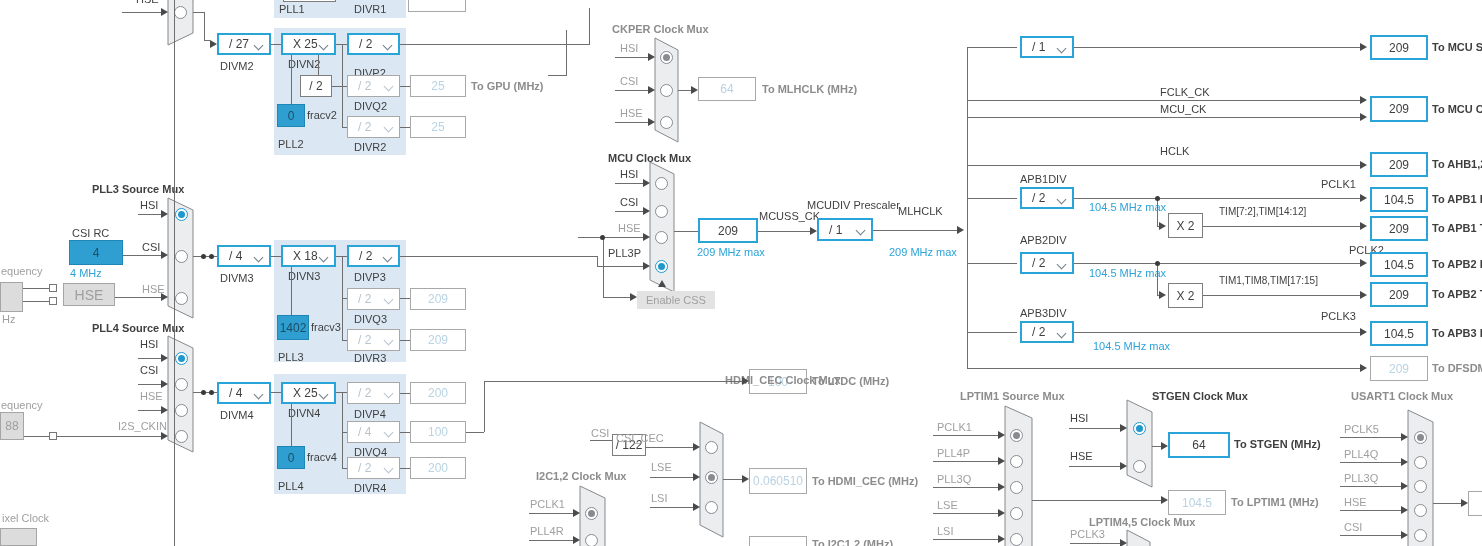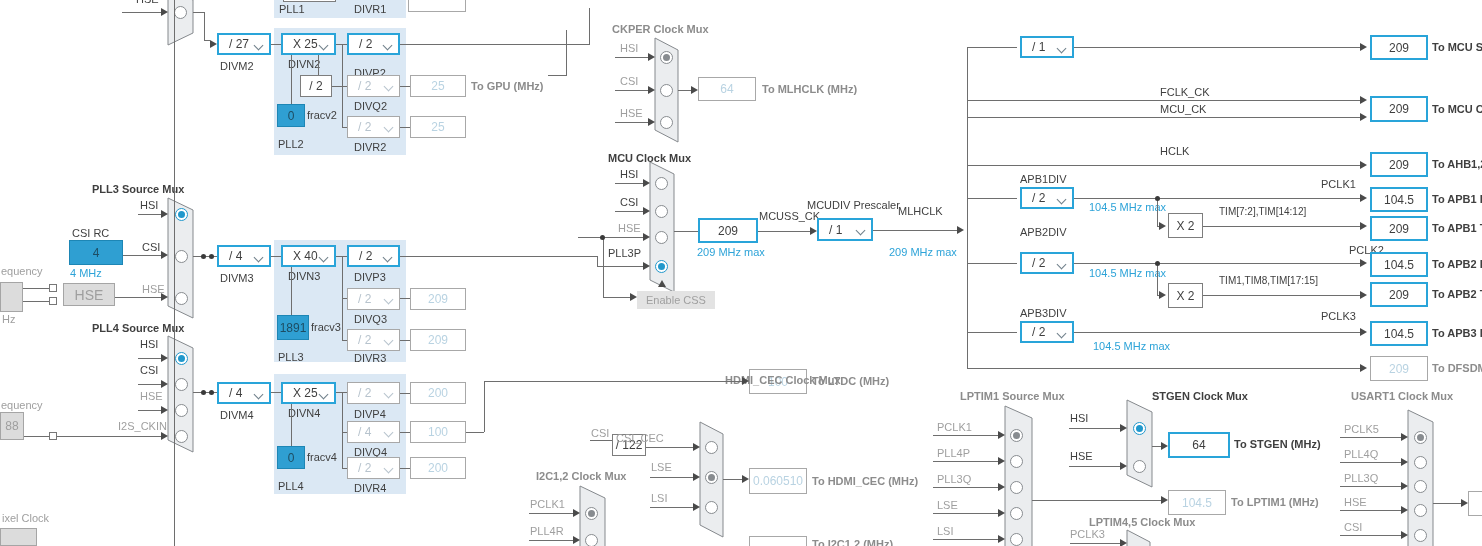--- a/index.html
+++ b/index.html
@@ -95,29 +95,29 @@
   <div class="vb" style="left:410px;top:116px;width:56px;height:22px">25</div>
   <div class="lbl" style="left:278px;top:138px">PLL2</div>
   <div class="lbl" style="left:354px;top:141px">DIVR2</div>
 
   <div class="lbl b" style="left:92px;top:183px">PLL3 Source Mux</div>
   <div class="lbl" style="left:140px;top:199px">HSI</div>
   <div class="lbl" style="left:142px;top:241px">CSI</div>
   <div class="lbl g" style="left:142px;top:283px">HSE</div>
 
   <div class="dd on" style="left:217px;top:245px;width:54px;height:22px">/ 4</div>
-  <div class="dd on" style="left:281px;top:245px;width:55px;height:22px">X 40</div>
+  <div class="dd on" style="left:281px;top:245px;width:55px;height:22px">X 18</div>
   <div class="dd on" style="left:347px;top:245px;width:53px;height:22px">/ 2</div>
   <div class="lbl" style="left:220px;top:272px">DIVM3</div>
   <div class="lbl" style="left:288px;top:270px">DIVN3</div>
   <div class="lbl" style="left:354px;top:271px">DIVP3</div>
   <div class="dd" style="left:347px;top:288px;width:53px;height:22px">/ 2</div>
   <div class="vb" style="left:410px;top:288px;width:56px;height:22px">209</div>
   <div class="lbl" style="left:354px;top:313px">DIVQ3</div>
-  <div class="bb" style="left:277px;top:315px;width:32px;height:25px">1891</div>
+  <div class="bb" style="left:277px;top:315px;width:32px;height:25px">1402</div>
   <div class="lbl" style="left:311px;top:321px">fracv3</div>
   <div class="dd" style="left:347px;top:329px;width:53px;height:22px">/ 2</div>
   <div class="vb" style="left:410px;top:329px;width:56px;height:22px">209</div>
   <div class="lbl" style="left:278px;top:351px">PLL3</div>
   <div class="lbl" style="left:354px;top:352px">DIVR3</div>
 
   <div class="lbl b" style="left:92px;top:322px">PLL4 Source Mux</div>
   <div class="lbl" style="left:140px;top:338px">HSI</div>
   <div class="lbl" style="left:140px;top:364px">CSI</div>
   <div class="lbl g" style="left:140px;top:390px">HSE</div>
@@ -174,21 +174,21 @@
   <div class="lbl" style="left:1020px;top:173px">APB1DIV</div>
   <div class="dd on" style="left:1020px;top:187px;width:54px;height:22px">/ 2</div>
   <div class="lbl bl" style="left:1089px;top:201px">104.5 MHz max</div>
   <div class="lbl" style="left:1321px;top:178px">PCLK1</div>
   <div class="vb on" style="left:1370px;top:187px;width:58px;height:25px">104.5</div>
   <div class="lbl b" style="left:1432px;top:193px">To APB1 Pe</div>
   <div class="sbox" style="left:1168px;top:213px;width:35px;height:25px">X 2</div>
   <div class="lbl sm" style="left:1219px;top:206px">TIM[7:2],TIM[14:12]</div>
   <div class="vb on" style="left:1370px;top:216px;width:58px;height:25px">209</div>
   <div class="lbl b" style="left:1432px;top:222px">To APB1 Tim</div>
-  <div class="lbl" style="left:1020px;top:226px">APB2DIV</div>
+  <div class="lbl" style="left:1020px;top:234px">APB2DIV</div>
   <div class="dd on" style="left:1020px;top:252px;width:54px;height:22px">/ 2</div>
   <div class="lbl bl" style="left:1089px;top:267px">104.5 MHz max</div>
   <div class="lbl" style="left:1349px;top:244px">PCLK2</div>
   <div class="vb on" style="left:1370px;top:252px;width:58px;height:25px">104.5</div>
   <div class="lbl b" style="left:1432px;top:258px">To APB2 Pe</div>
   <div class="sbox" style="left:1168px;top:283px;width:35px;height:25px">X 2</div>
   <div class="lbl sm" style="left:1219px;top:275px">TIM1,TIM8,TIM[17:15]</div>
   <div class="vb on" style="left:1370px;top:282px;width:58px;height:25px">209</div>
   <div class="lbl b" style="left:1432px;top:288px">To APB2 Tim</div>
   <div class="lbl" style="left:1020px;top:307px">APB3DIV</div>

